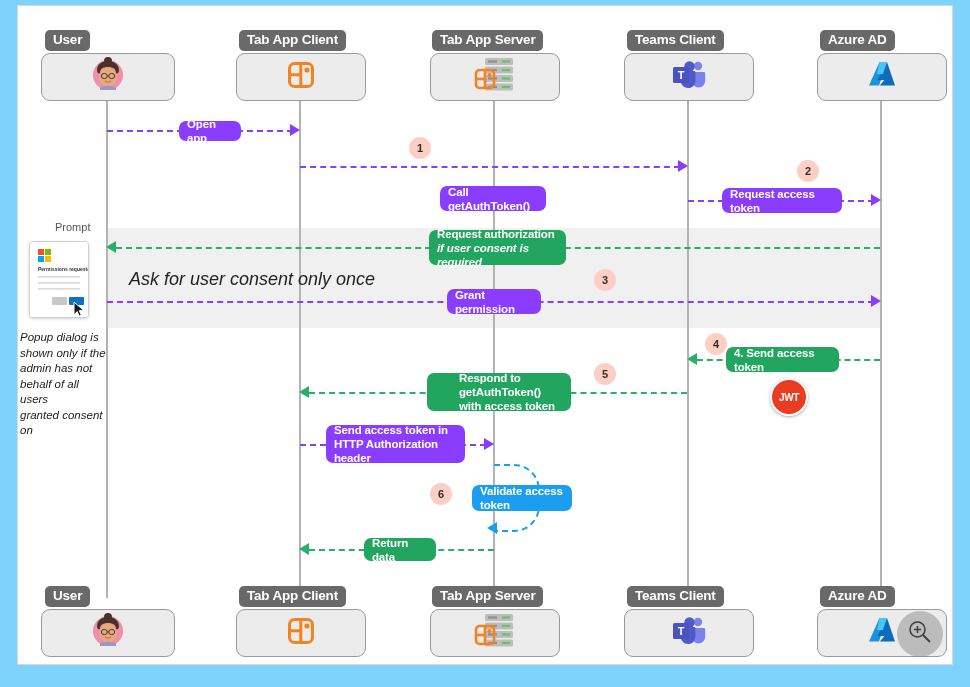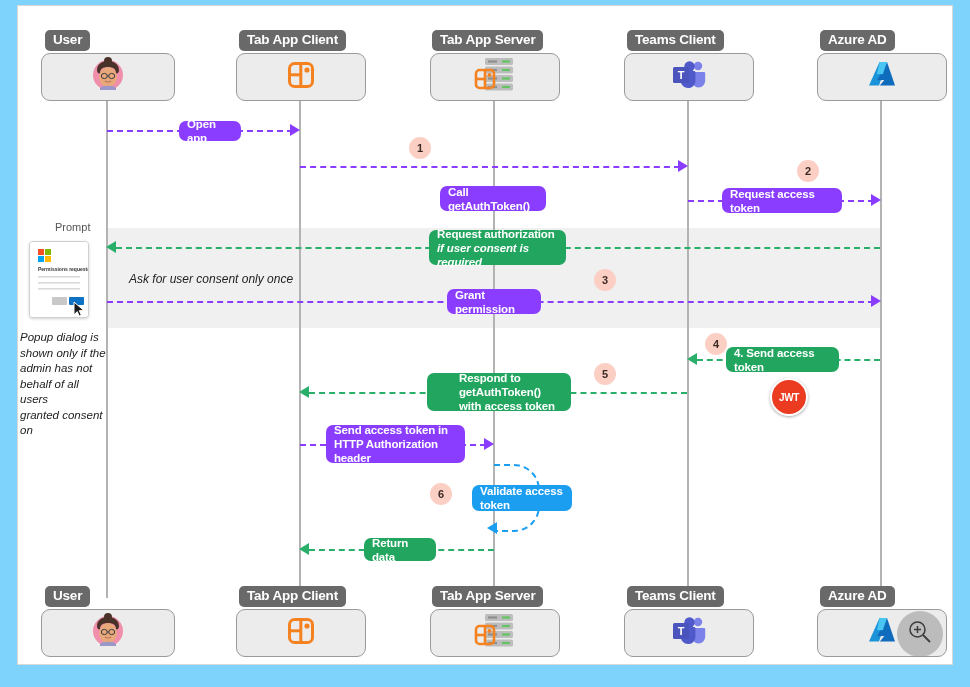--- a/index.html
+++ b/index.html
@@ -39,21 +39,21 @@
   .head{position:absolute;width:0;height:0;}
   .head.right{border-top:6px solid transparent;border-bottom:6px solid transparent;border-left:10px solid currentColor;}
   .head.left{border-top:6px solid transparent;border-bottom:6px solid transparent;border-right:10px solid currentColor;}
   .p{color:#8b3dff;} .g{color:#2aaf6a;} .b{color:#1b9df0;}
 
   
   .step{position:absolute;width:22px;height:22px;border-radius:50%;background:#fbcfc4;
     color:#3c2a25;font-size:11px;font-weight:700;display:flex;align-items:center;justify-content:center;}
 
   
-  .note{position:absolute;font-style:italic;font-size:12px;color:#222;line-height:15px;font-weight:400;}
+  .note{position:absolute;font-style:italic;font-size:18px;color:#222;line-height:15px;font-weight:400;}
   .note.small{font-size:11.5px;line-height:15.5px;}
 
   .prompt-title{position:absolute;font-size:11px;color:#555;}
   .prompt-card{position:absolute;background:#fff;border:1px solid #cfcfcf;border-radius:4px;
     box-shadow:0 1px 3px rgba(0,0,0,.18);overflow:hidden;}
 
   .jwt{position:absolute;width:34px;height:34px;border-radius:50%;background:#eb3b21;
     color:#fff;font-size:10px;font-weight:700;display:flex;align-items:center;justify-content:center;
     border:2.5px solid #ffffff;box-shadow:0 1px 3px rgba(0,0,0,.35);letter-spacing:-0.3px;}
 

